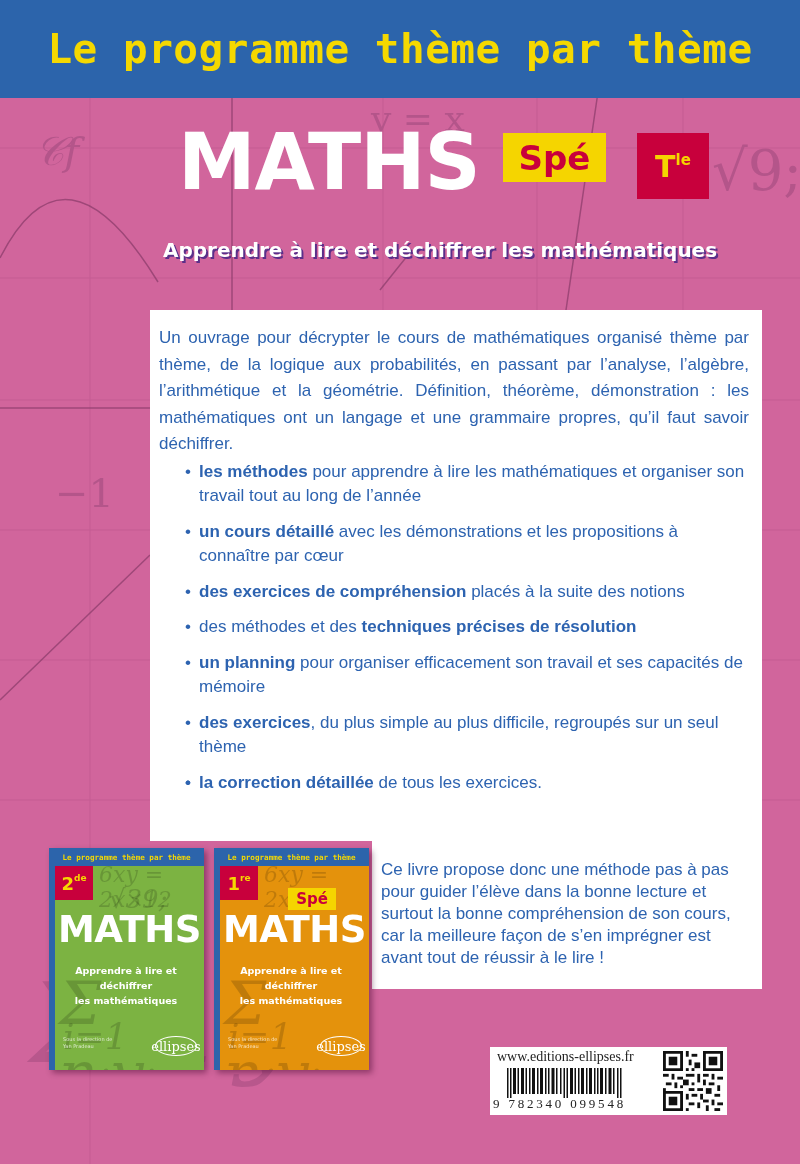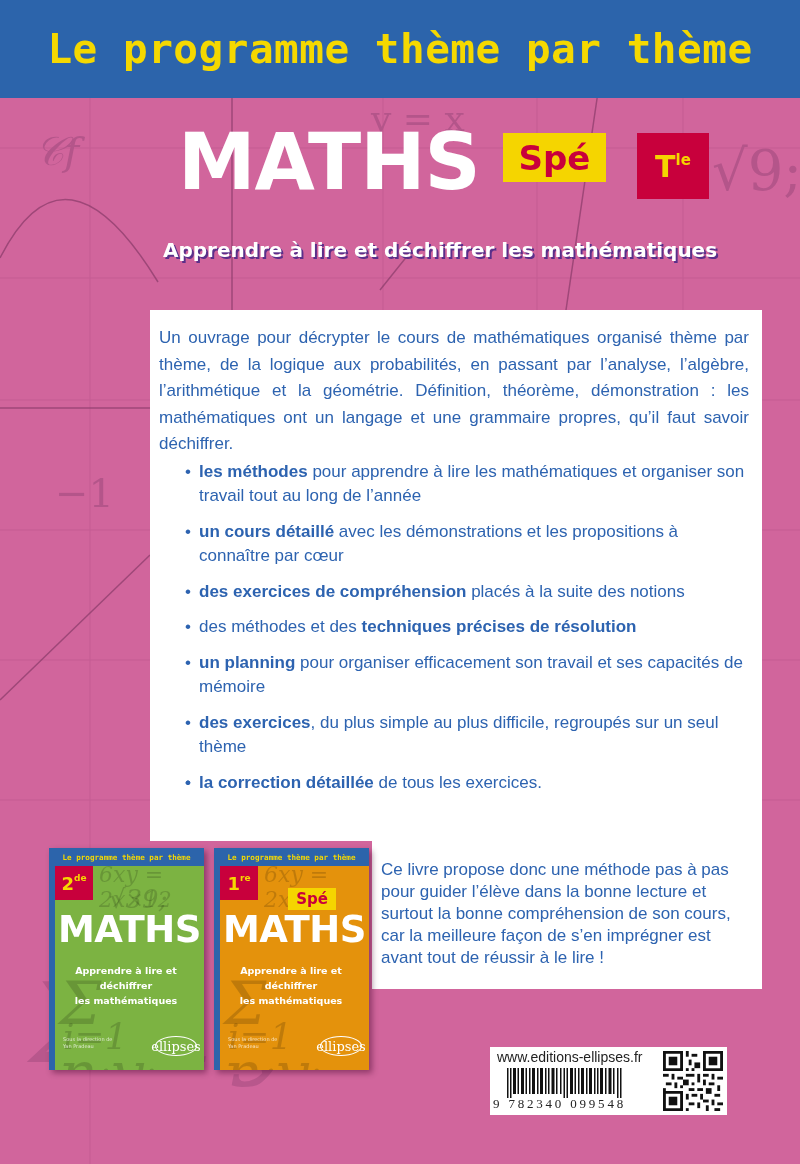--- a/index.html
+++ b/index.html
@@ -40,21 +40,21 @@
   .book .book-level .big { font-size: 18px; }
   .book .book-level .sup { font-size: 9px; position: relative; top: -5px; }
   .book .book-spe { position: absolute; left: 74px; top: 40px; width: 48px; height: 22px; background: #f5d500; color: #c8003c; font-weight: bold; font-size: 15px; display: flex; align-items: center; justify-content: center; }
   .book .book-maths { position: absolute; left: 6px; top: 58px; width: 149px; text-align: center; color: #ffffff; font-weight: bold; font-size: 37px; line-height: 48px; letter-spacing: -0.5px; }
   .book .book-sub { position: absolute; left: 6px; top: 115px; width: 142px; text-align: center; color: #ffffff; font-weight: bold; font-size: 9.5px; line-height: 15px; }
   .book .book-math { position: absolute; font-family: "DejaVu Serif", serif; font-style: italic; color: rgba(0,0,0,0.16); }
   .book .book-author { position: absolute; left: 14px; top: 188px; color: rgba(255,255,255,0.75); font-size: 5px; line-height: 7px; }
   .book .book-logo { position: absolute; left: 106px; top: 188px; width: 40px; height: 18px; border: 1px solid #ffffff; border-radius: 50%; color: #ffffff; font-family: "DejaVu Serif", serif; font-size: 13px; display: flex; align-items: center; justify-content: center; }
 
   .barcode-box { position: absolute; left: 490px; top: 1047px; width: 237px; height: 68px; background: #ffffff; }
-  .website { position: absolute; left: 497px; top: 1049px; font-family: Liberation Sans, sans-serif; font-size: 14px; color: #222; }
+  .website { position: absolute; left: 497px; top: 1049px; font-family: Liberation Serif, serif; font-size: 14px; color: #222; }
   .barcode { position: absolute; left: 507px; top: 1068px; width: 117px; height: 30px; }
   .isbn { position: absolute; left: 493px; top: 1096px; font-family: Liberation Serif, serif; font-size: 13px; color: #222; letter-spacing: 2.8px; }
   .qr { position: absolute; left: 663px; top: 1051px; width: 60px; height: 60px; }
 </style>
 </head>
 <body>
 
 <div class="page">
 
   <svg class="bg-svg" viewBox="0 0 800 1164">

